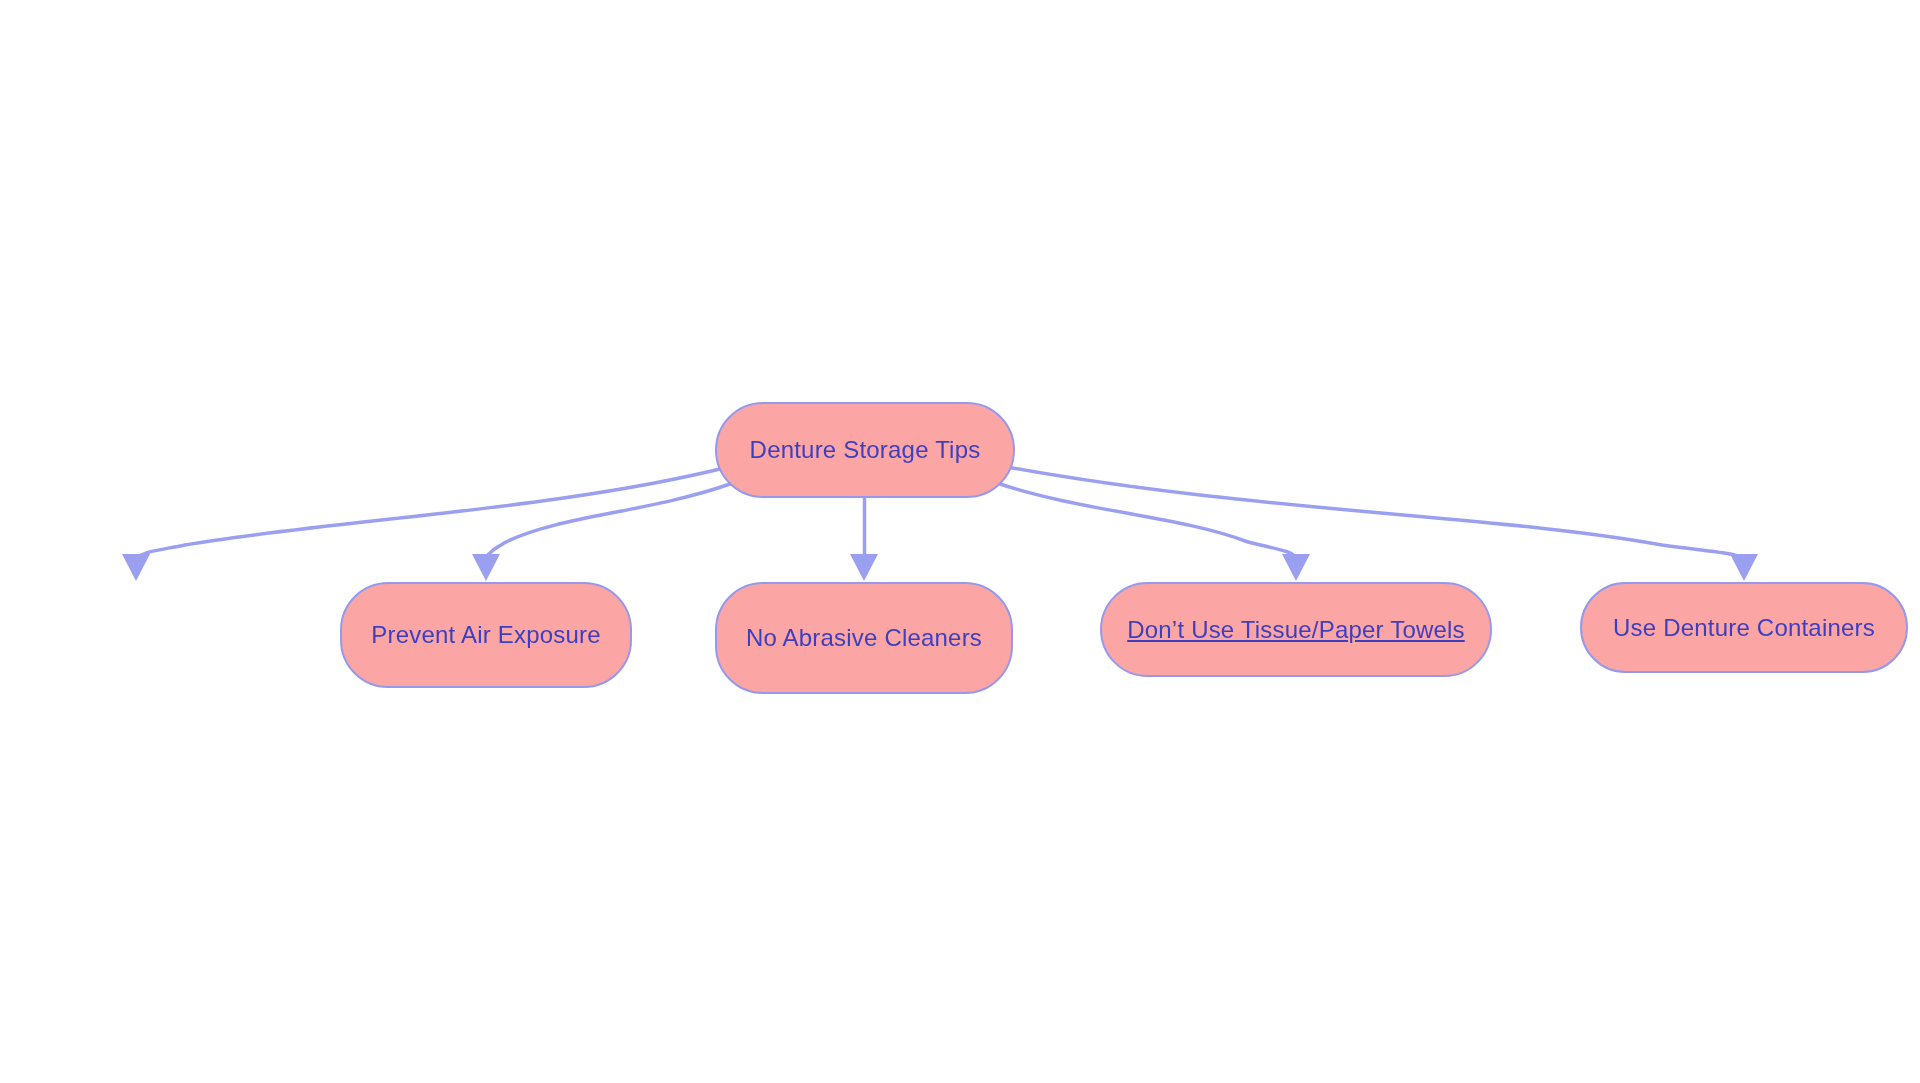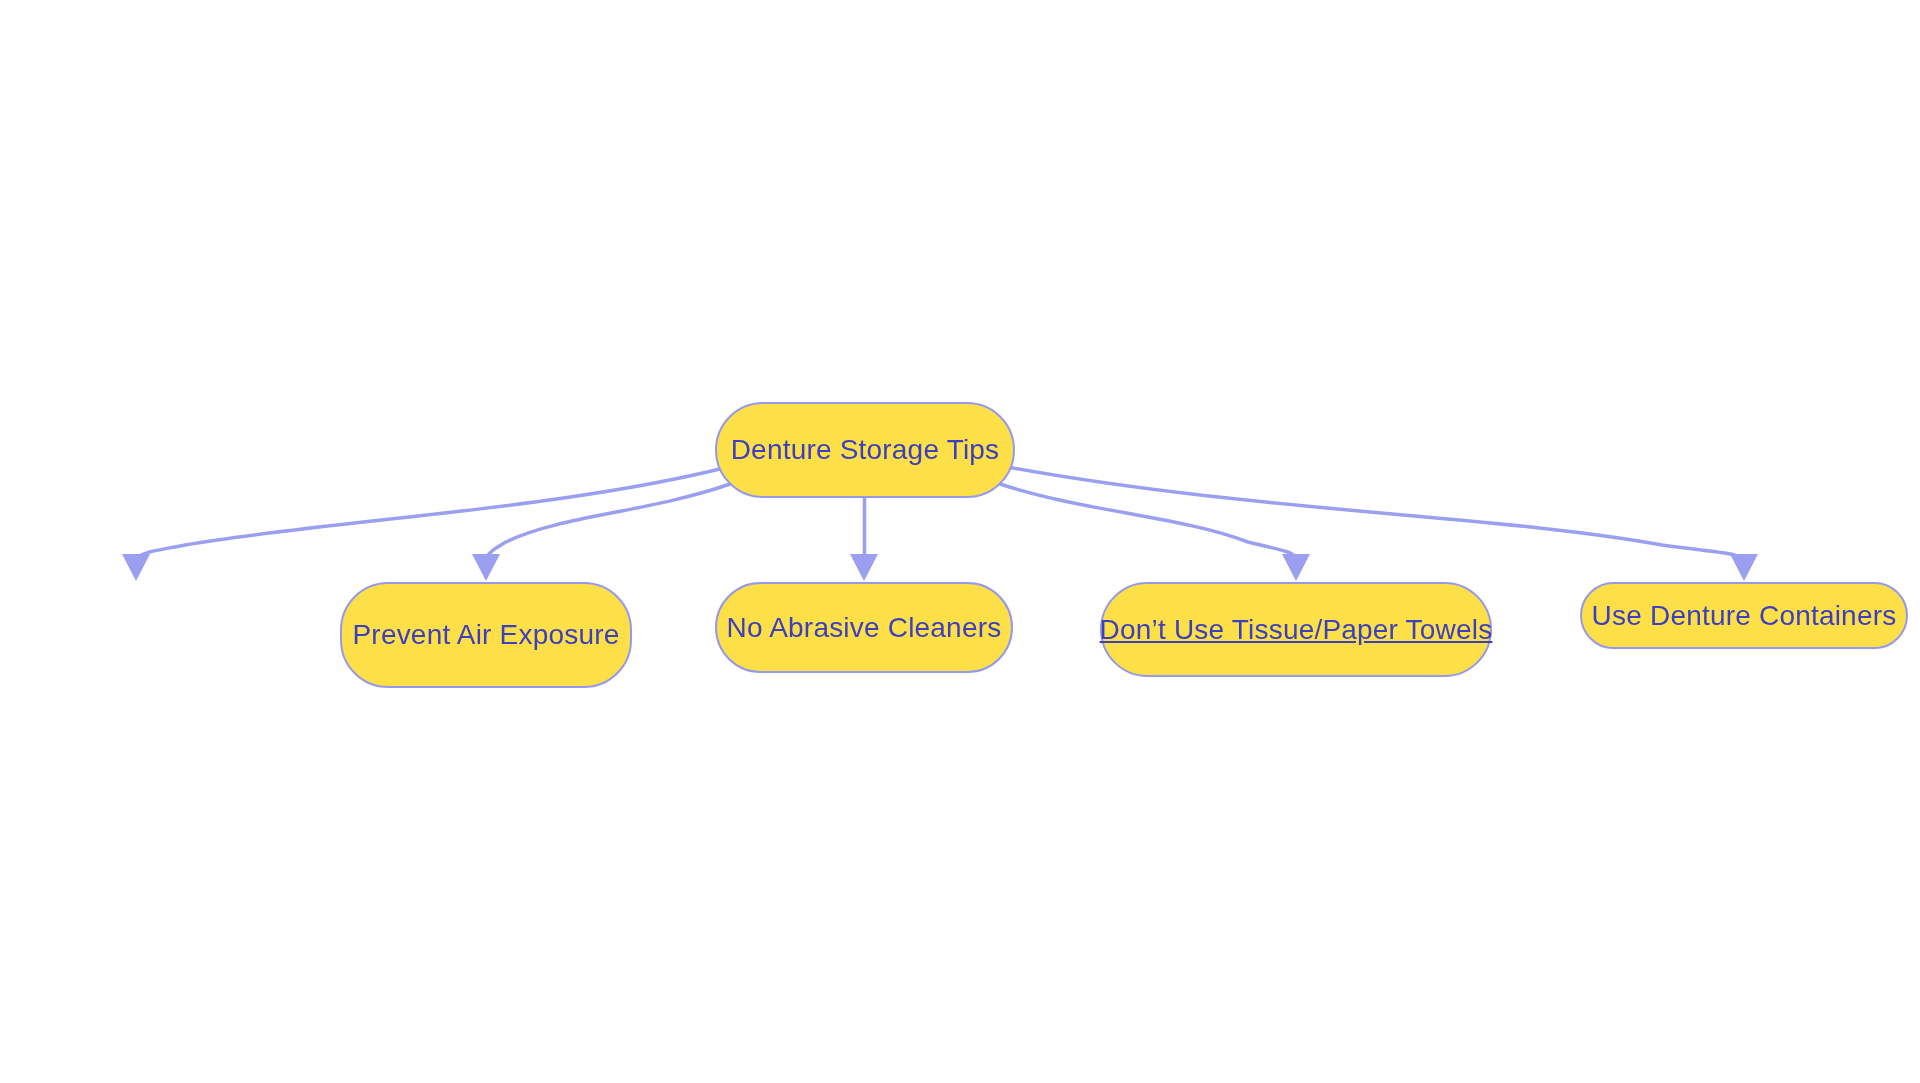--- a/index.html
+++ b/index.html
@@ -19,38 +19,38 @@
     position: absolute;
     left: 0;
     top: 0;
     width: 1920px;
     height: 1083px;
     pointer-events: none;
   }
   .node {
     position: absolute;
     box-sizing: border-box;
-    background: #fde047;
+    background: #fca5a5;
     border: 2px solid #9499ee;
     border-radius: 48px;
     color: #3c3fc0;
-    font-size: 28px;
+    font-size: 24px;
     letter-spacing: 0.2px;
     display: flex;
     align-items: center;
     justify-content: center;
     text-align: center;
     white-space: nowrap;
   }
   .node-root   { left: 715px;  top: 402px; width: 300px; height: 96px; }
   .node-c0     { left: 13px;   top: 582px; width: 246px; height: 95px; }
   .node-c1     { left: 340px;  top: 582px; width: 292px; height: 106px; }
-  .node-c2     { left: 715px;  top: 582px; width: 298px; height: 91px; }
+  .node-c2     { left: 715px;  top: 582px; width: 298px; height: 112px; }
   .node-c3     { left: 1100px; top: 582px; width: 392px; height: 95px; text-decoration: underline; }
-  .node-c4     { left: 1580px; top: 582px; width: 328px; height: 67px; }
+  .node-c4     { left: 1580px; top: 582px; width: 328px; height: 91px; }
   .edge-path {
     fill: none;
     stroke: #9aa0ef;
     stroke-width: 3.5;
     stroke-linecap: round;
   }
   .arrow-head {
     fill: #9aa0ef;
     stroke: none;
   }

